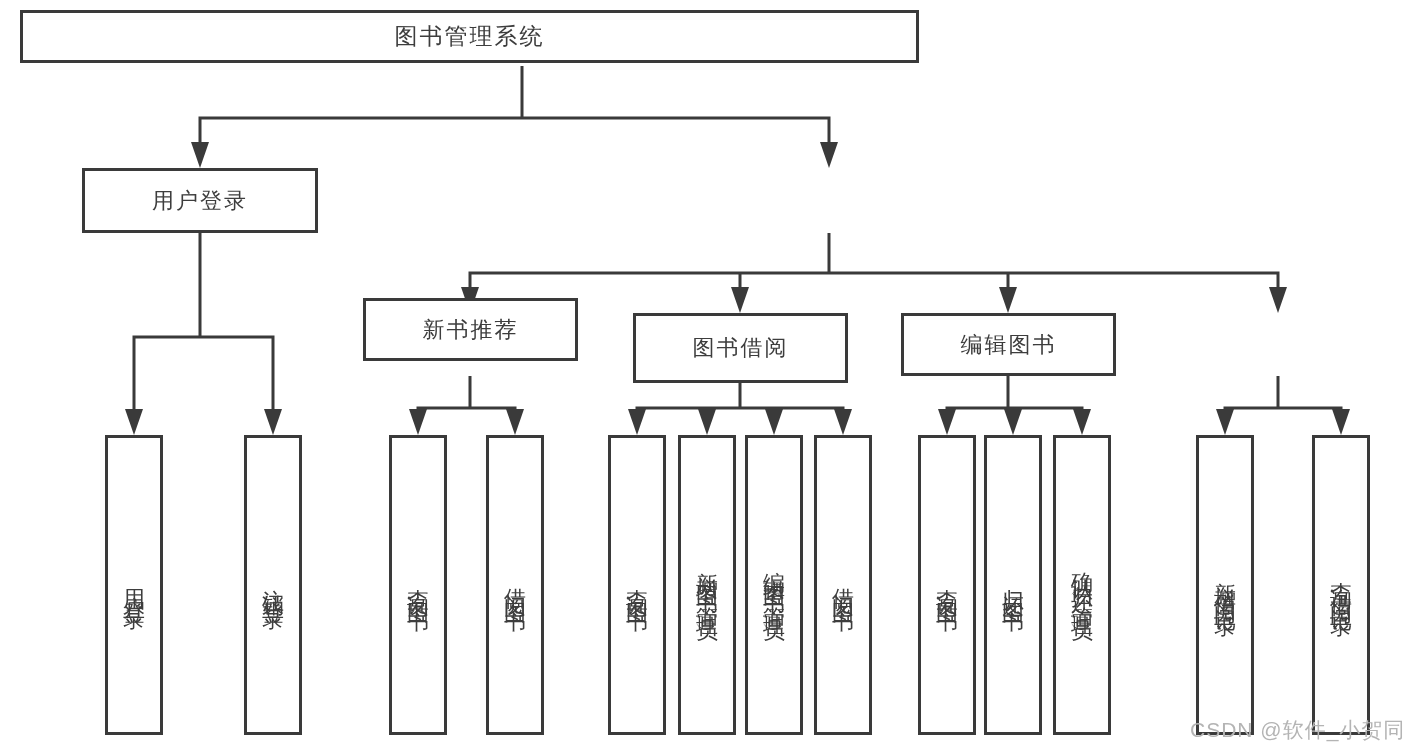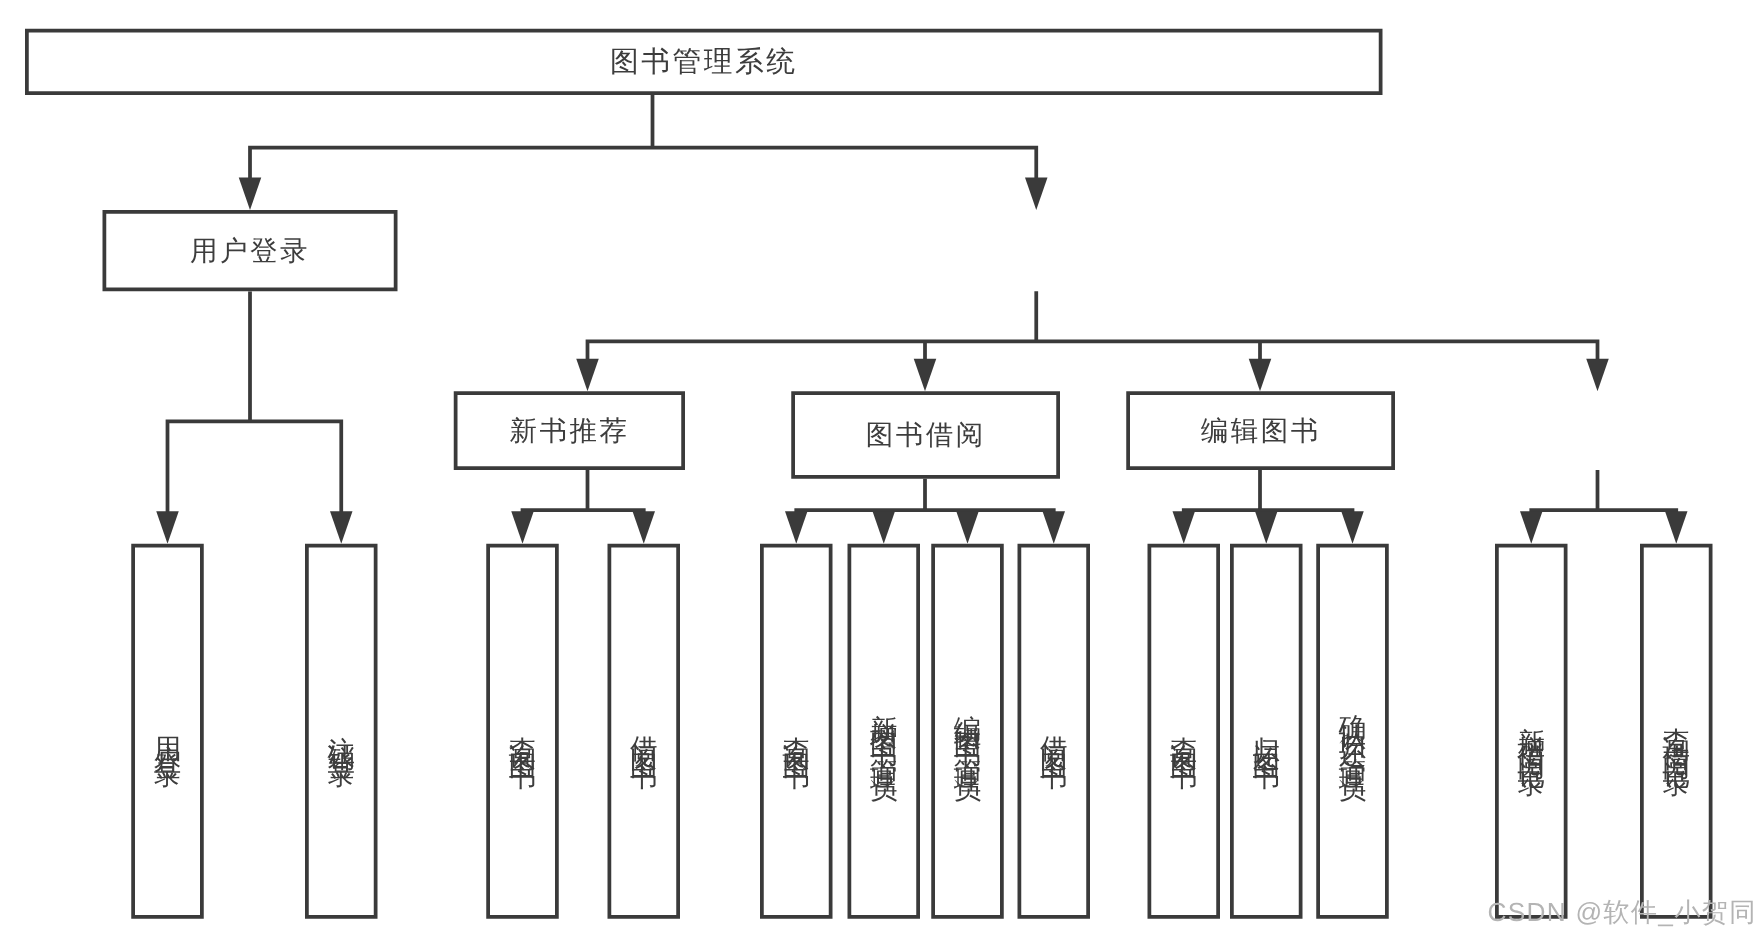--- a/index.html
+++ b/index.html
@@ -106,29 +106,29 @@
     <polygon class="arrowhead" points="707,435 698,409 716,409"></polygon>
     <polygon class="arrowhead" points="774,435 765,409 783,409"></polygon>
     <polygon class="arrowhead" points="843,435 834,409 852,409"></polygon>
     <polygon class="arrowhead" points="947,435 938,409 956,409"></polygon>
     <polygon class="arrowhead" points="1013,435 1004,409 1022,409"></polygon>
     <polygon class="arrowhead" points="1082,435 1073,409 1091,409"></polygon>
     <polygon class="arrowhead" points="1225,435 1216,409 1234,409"></polygon>
     <polygon class="arrowhead" points="1341,435 1332,409 1350,409"></polygon>
   </svg>
 
-  <div class="node root" style="left:20px; top:23px; width:1086px; height:53px;">
+  <div class="node root" style="left:20px; top:10px; width:899px; height:53px;">
     <span>图书管理系统</span>
   </div>
 
   <div class="node" style="left:82px; top:168px; width:236px; height:65px;">
     <span>用户登录</span>
   </div>
 
-  <div class="node" style="left:363px; top:313px; width:185px; height:63px;font-family:Liberation Serif, serif;">
+  <div class="node" style="left:363px; top:298px; width:215px; height:63px;font-family:Liberation Serif, serif;">
     <span>新书推荐</span>
   </div>
   <div class="node" style="left:633px; top:313px; width:215px; height:70px;">
     <span>图书借阅</span>
   </div>
   <div class="node" style="left:901px; top:313px; width:215px; height:63px;">
     <span>编辑图书</span>
   </div>
 
   <div class="leaf" style="left:105px;">

